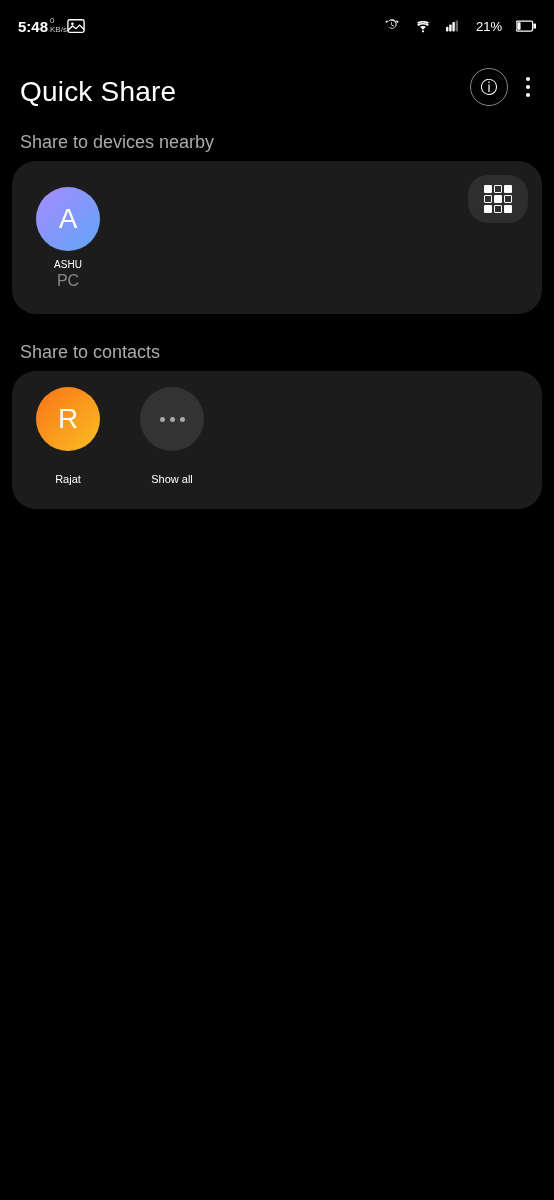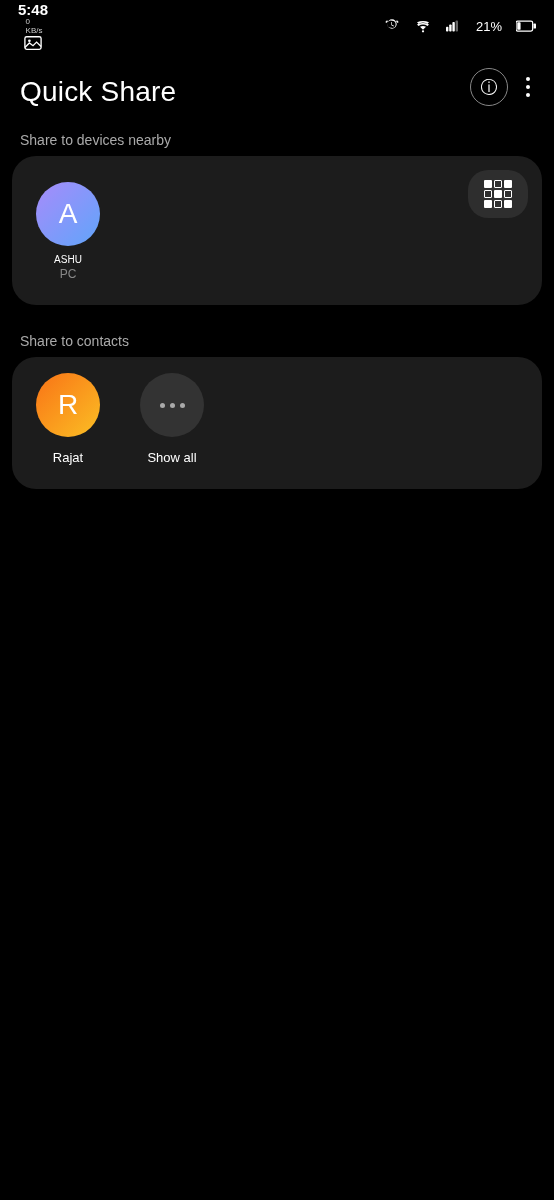--- a/index.html
+++ b/index.html
@@ -20,21 +20,20 @@
       justify-content: space-between;
       align-items: center;
       padding: 10px 18px 6px 18px;
       height: 48px;
     }
 
     .status-left {
       display: flex;
       align-items: center;
       gap: 0;
-      flex-direction: column;
     }
 
     .status-time {
       font-size: 15px;
       font-weight: 600;
       color: #fff;
     }
 
     .status-kb {
       display: flex;
@@ -98,21 +97,21 @@
 
     .dot {
       width: 4px;
       height: 4px;
       background: #fff;
       border-radius: 50%;
     }
 
     
     .section-label {
-      font-size: 14px;
+      font-size: 18px;
       color: #aaa;
       padding: 14px 20px 8px 20px;
     }
 
     .section-card {
       background: #1c1c1c;
       border-radius: 24px;
       margin: 0 12px;
       padding: 16px 16px 24px 16px;
       position: relative;
@@ -167,21 +166,21 @@
     }
 
     .device-name {
       font-size: 10px;
       color: #ffffff;
       margin-top: 8px;
       text-align: center;
     }
 
     .device-type {
-      font-size: 12px;
+      font-size: 16px;
       color: #888;
       text-align: center;
       margin-top: 2px;
     }
 
     
     .contacts-card {
       background: #1c1c1c;
       border-radius: 24px;
       margin: 0 12px;
@@ -228,23 +227,23 @@
     }
 
     .dot-sm {
       width: 5px;
       height: 5px;
       background: #aaa;
       border-radius: 50%;
     }
 
     .contact-name {
-      font-size: 13px;
-      color: #fff;
-      margin-top: 13px;
+      font-size: 11px;
+      color: #fff;
+      margin-top: 22px;
       text-align: center;
     }
 
     
     .section-gap {
       height: 14px;
     }
   </style>
 </head>
 <body>

